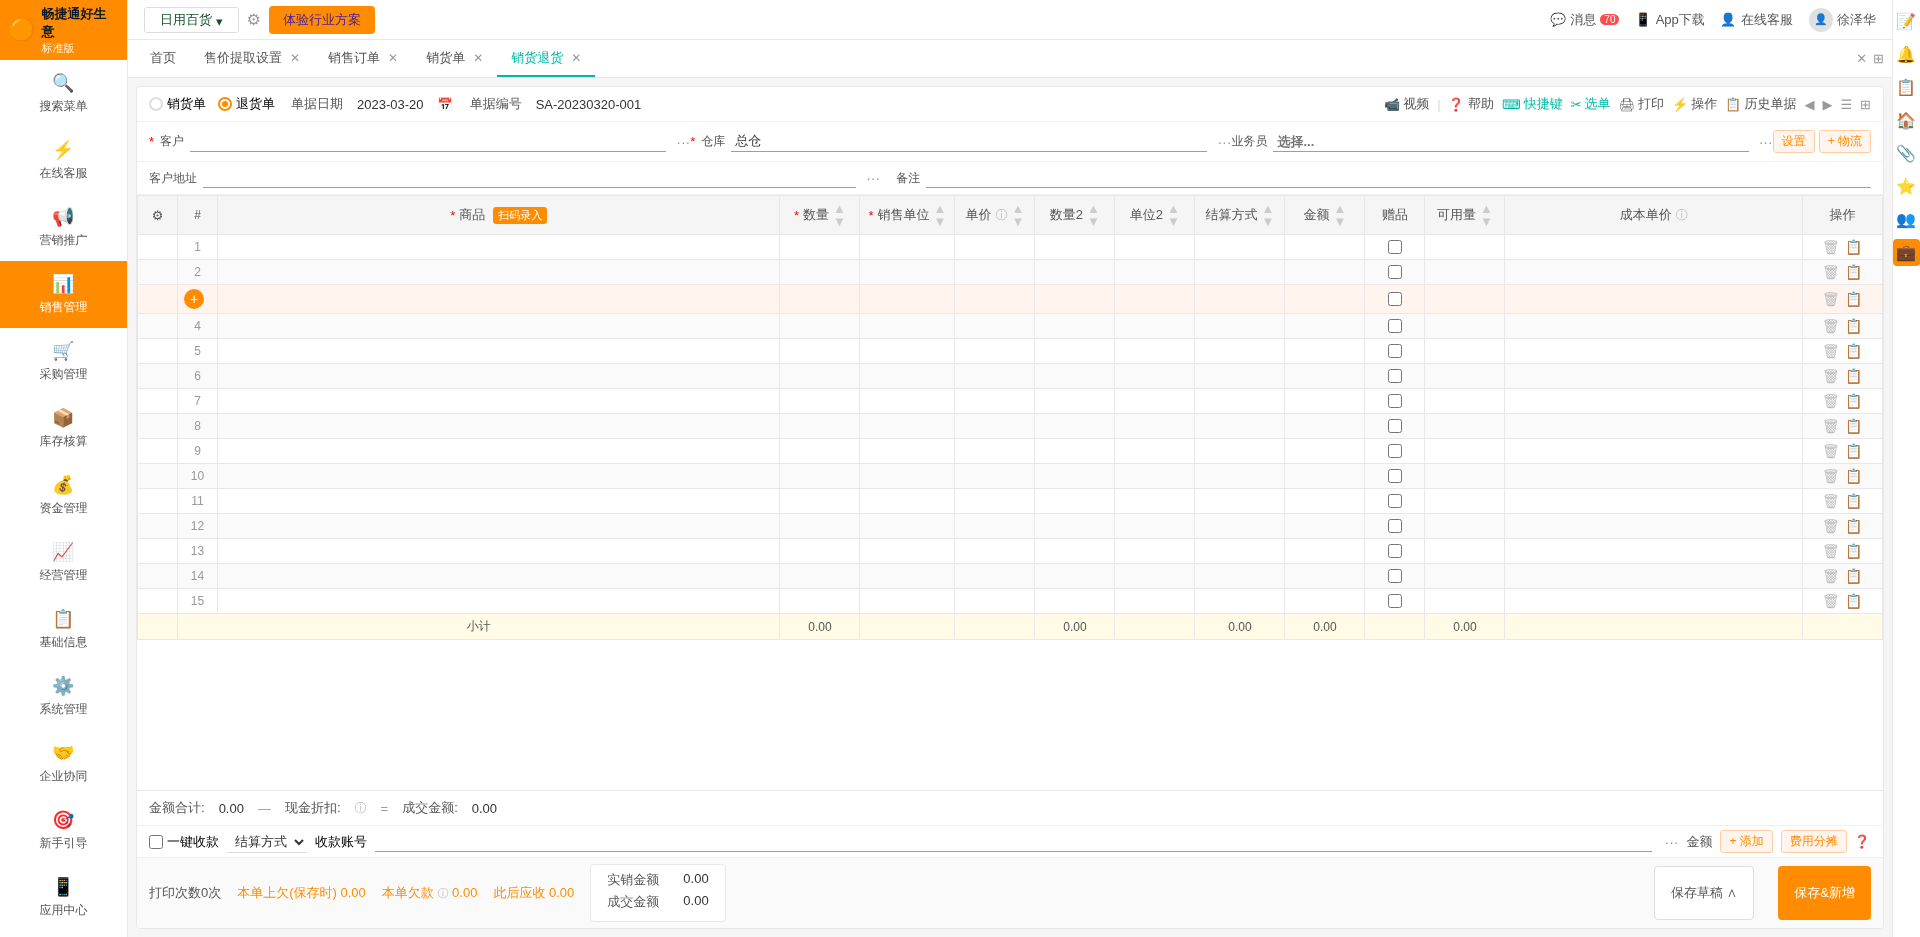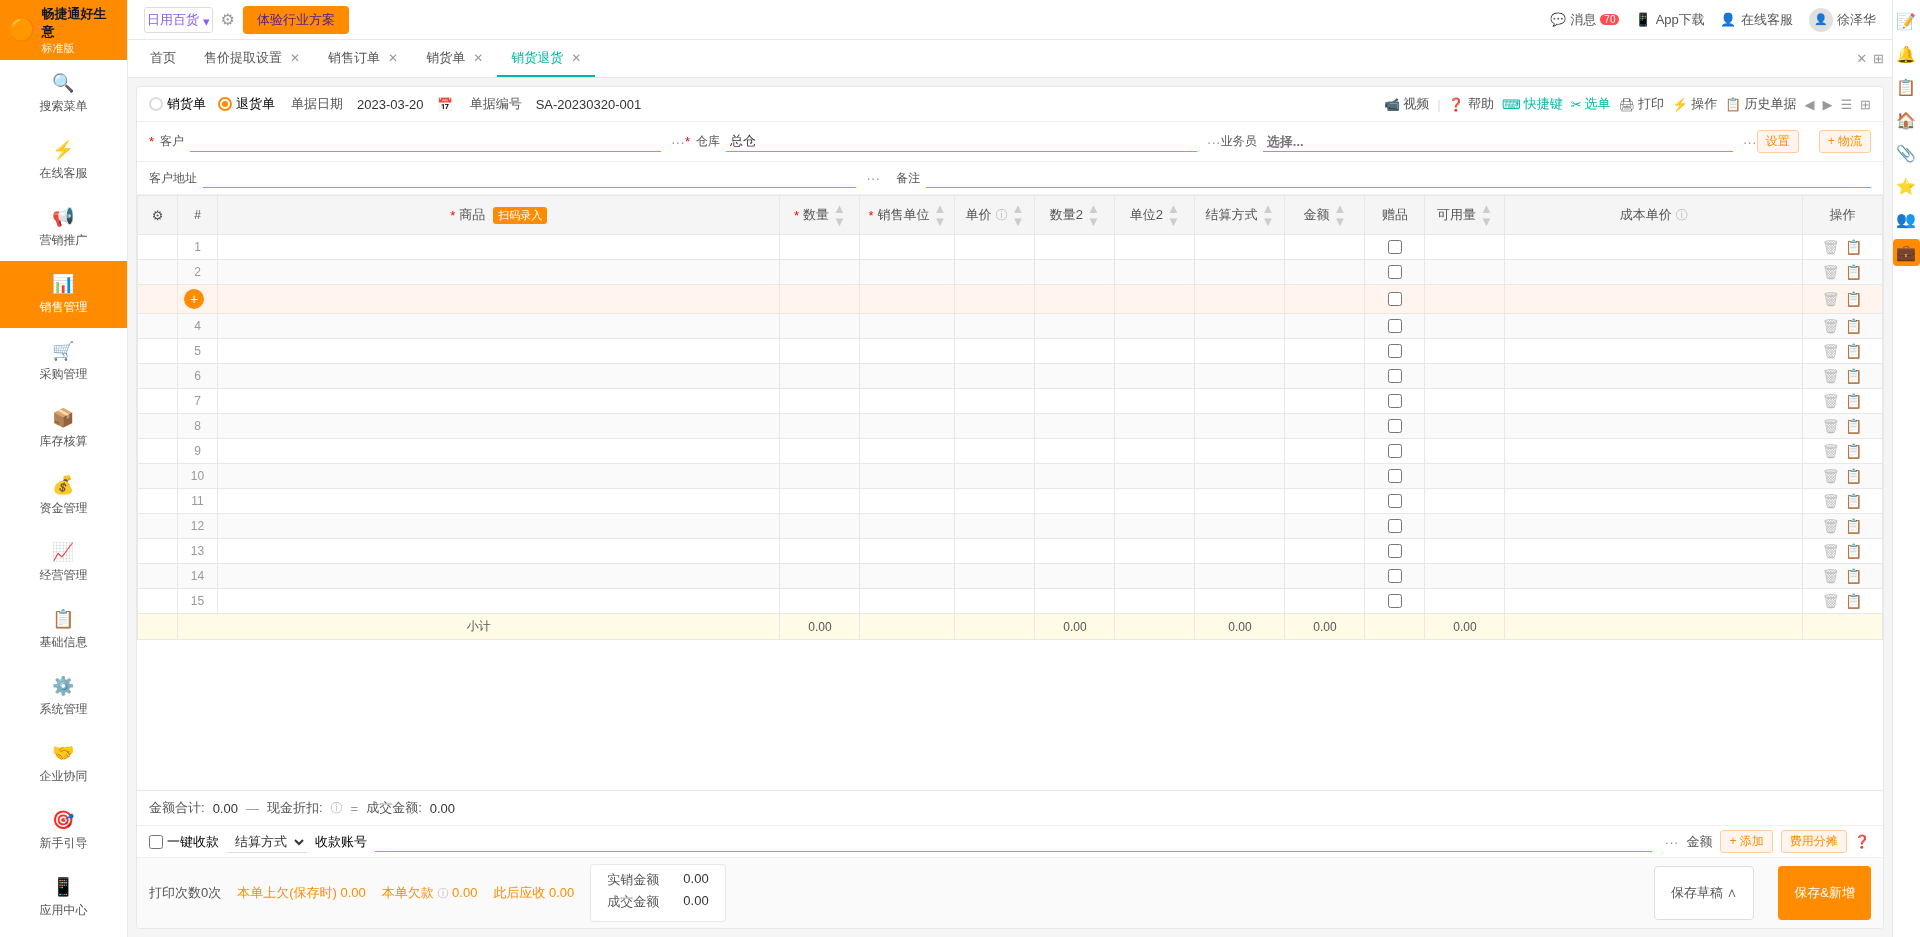--- a/index.html
+++ b/index.html
@@ -12,21 +12,21 @@
     .sidebar-item.active { background: #ff8c00; color: #fff; }
     .sidebar-item .icon { font-size: 18px; }
     .sidebar-item .label { font-size: 12px; }
 
     
     .main { flex: 1; display: flex; flex-direction: column; overflow: hidden; }
 
     
     .topbar { background: #fff; height: 40px; display: flex; align-items: center; justify-content: space-between; padding: 0 16px; border-bottom: 1px solid #e8e8e8; }
     .topbar-left { display: flex; align-items: center; gap: 8px; }
-    .topbar-select { border: 1px solid #ddd; padding: 3px 2px; border-radius: 3px; font-size: 13px; color: #8b5cf6; display: flex; align-items: flex-end; gap: 4px; cursor: pointer; }
+    .topbar-select { border: 1px solid #ddd; padding: 3px 15px; border-radius: 3px; font-size: 13px; color: #14532d; display: flex; align-items: flex-end; gap: 4px; cursor: pointer; }
     .topbar-gear { color: #999; font-size: 16px; cursor: pointer; }
     .topbar-btn { background: #ff8c00; color: #4c1d95; border: none; padding: 5px 14px; border-radius: 4px; cursor: pointer; font-size: 13px; }
     .topbar-right { display: flex; align-items: center; gap: 16px; color: #555; font-size: 13px; }
     .topbar-right-item { display: flex; align-items: center; gap: 4px; cursor: pointer; }
     .badge { background: #ff4d4f; color: #fff; font-size: 10px; padding: 0 4px; border-radius: 8px; }
 
     
     .tabs { background: #fff; display: flex; align-items: center; border-bottom: 1px solid #e8e8e8; padding: 0 8px; height: 38px; }
     .tab { padding: 8px 14px; cursor: pointer; color: #555; display: flex; align-items: center; gap: 4px; border-bottom: 2px solid transparent; font-size: 13px; }
     .tab.active { color: #00b9a5; border-bottom: 2px solid #00b9a5; }
@@ -75,21 +75,21 @@
     .row-num { color: #999; }
     .add-row-btn { width: 20px; height: 20px; border-radius: 50%; background: #ff8c00; color: #fff; border: none; cursor: pointer; font-size: 16px; display: flex; align-items: center; justify-content: center; }
     .checkbox-cell { display: flex; justify-content: center; }
     input[type=checkbox] { width: 14px; height: 14px; }
     .action-icons { display: flex; justify-content: center; gap: 6px; }
     .action-icon { color: #bbb; cursor: pointer; font-size: 14px; }
     .subtotal-row td { background: #fffbe6; font-weight: 500; color: #555; }
 
     
     .footer { border-top: 1px solid #e8e8e8; }
-    .footer-row1 { display: flex; align-items: center; gap: 8px; padding: 8px 12px; flex-wrap: wrap; }
+    .footer-row1 { display: flex; align-items: center; gap: 14px; padding: 8px 12px; flex-wrap: wrap; }
     .footer-label { color: #555; }
     .footer-value { color: #333; font-weight: 500; }
     .footer-dash { color: #999; }
     .footer-eq { color: #999; }
     .footer-row2 { display: flex; align-items: center; gap: 8px; padding: 4px 12px; border-top: 1px solid #f0f0f0; flex-wrap: wrap; }
     .footer-checkbox { display: flex; align-items: center; gap: 4px; }
     .footer-row3 { display: flex; align-items: center; justify-content: space-between; padding: 6px 12px; border-top: 1px solid #f0f0f0; background: #fafafa; }
     .footer-row3-left { display: flex; gap: 16px; align-items: center; }
     .footer-summary { color: #555; }
     .footer-summary span { color: #ff8c00; font-weight: 500; }
@@ -296,21 +296,21 @@
         <span class="required-star">*</span>
         <span class="field-label-normal">仓库</span>
         <input type="text" class="field-input" value="总仓" style="min-width: 80px;">
         <span class="field-dots">···</span>
       </div>
       <div class="field-group" style="flex:1.5;">
         <span class="field-label-normal">业务员</span>
         <input type="text" class="field-input" placeholder="选择..." style="min-width: 80px; font-weight: bold;">
         <span class="field-dots">···</span>
       </div>
-      <div style="display:flex;gap:20px;align-items:center;">
+      <div style="display:flex;gap:4px;align-items:center;">
         <button class="set-btn">设置</button>
         <button class="add-btn">+ 物流</button>
       </div>
     </div>
 
     <div class="form-fields2">
       <div class="field-group" style="flex:1.5;">
         <span class="field-label-normal">客户地址</span>
         <input type="text" class="field-input" style="min-width: 160px;">
         <span class="field-dots">···</span>

